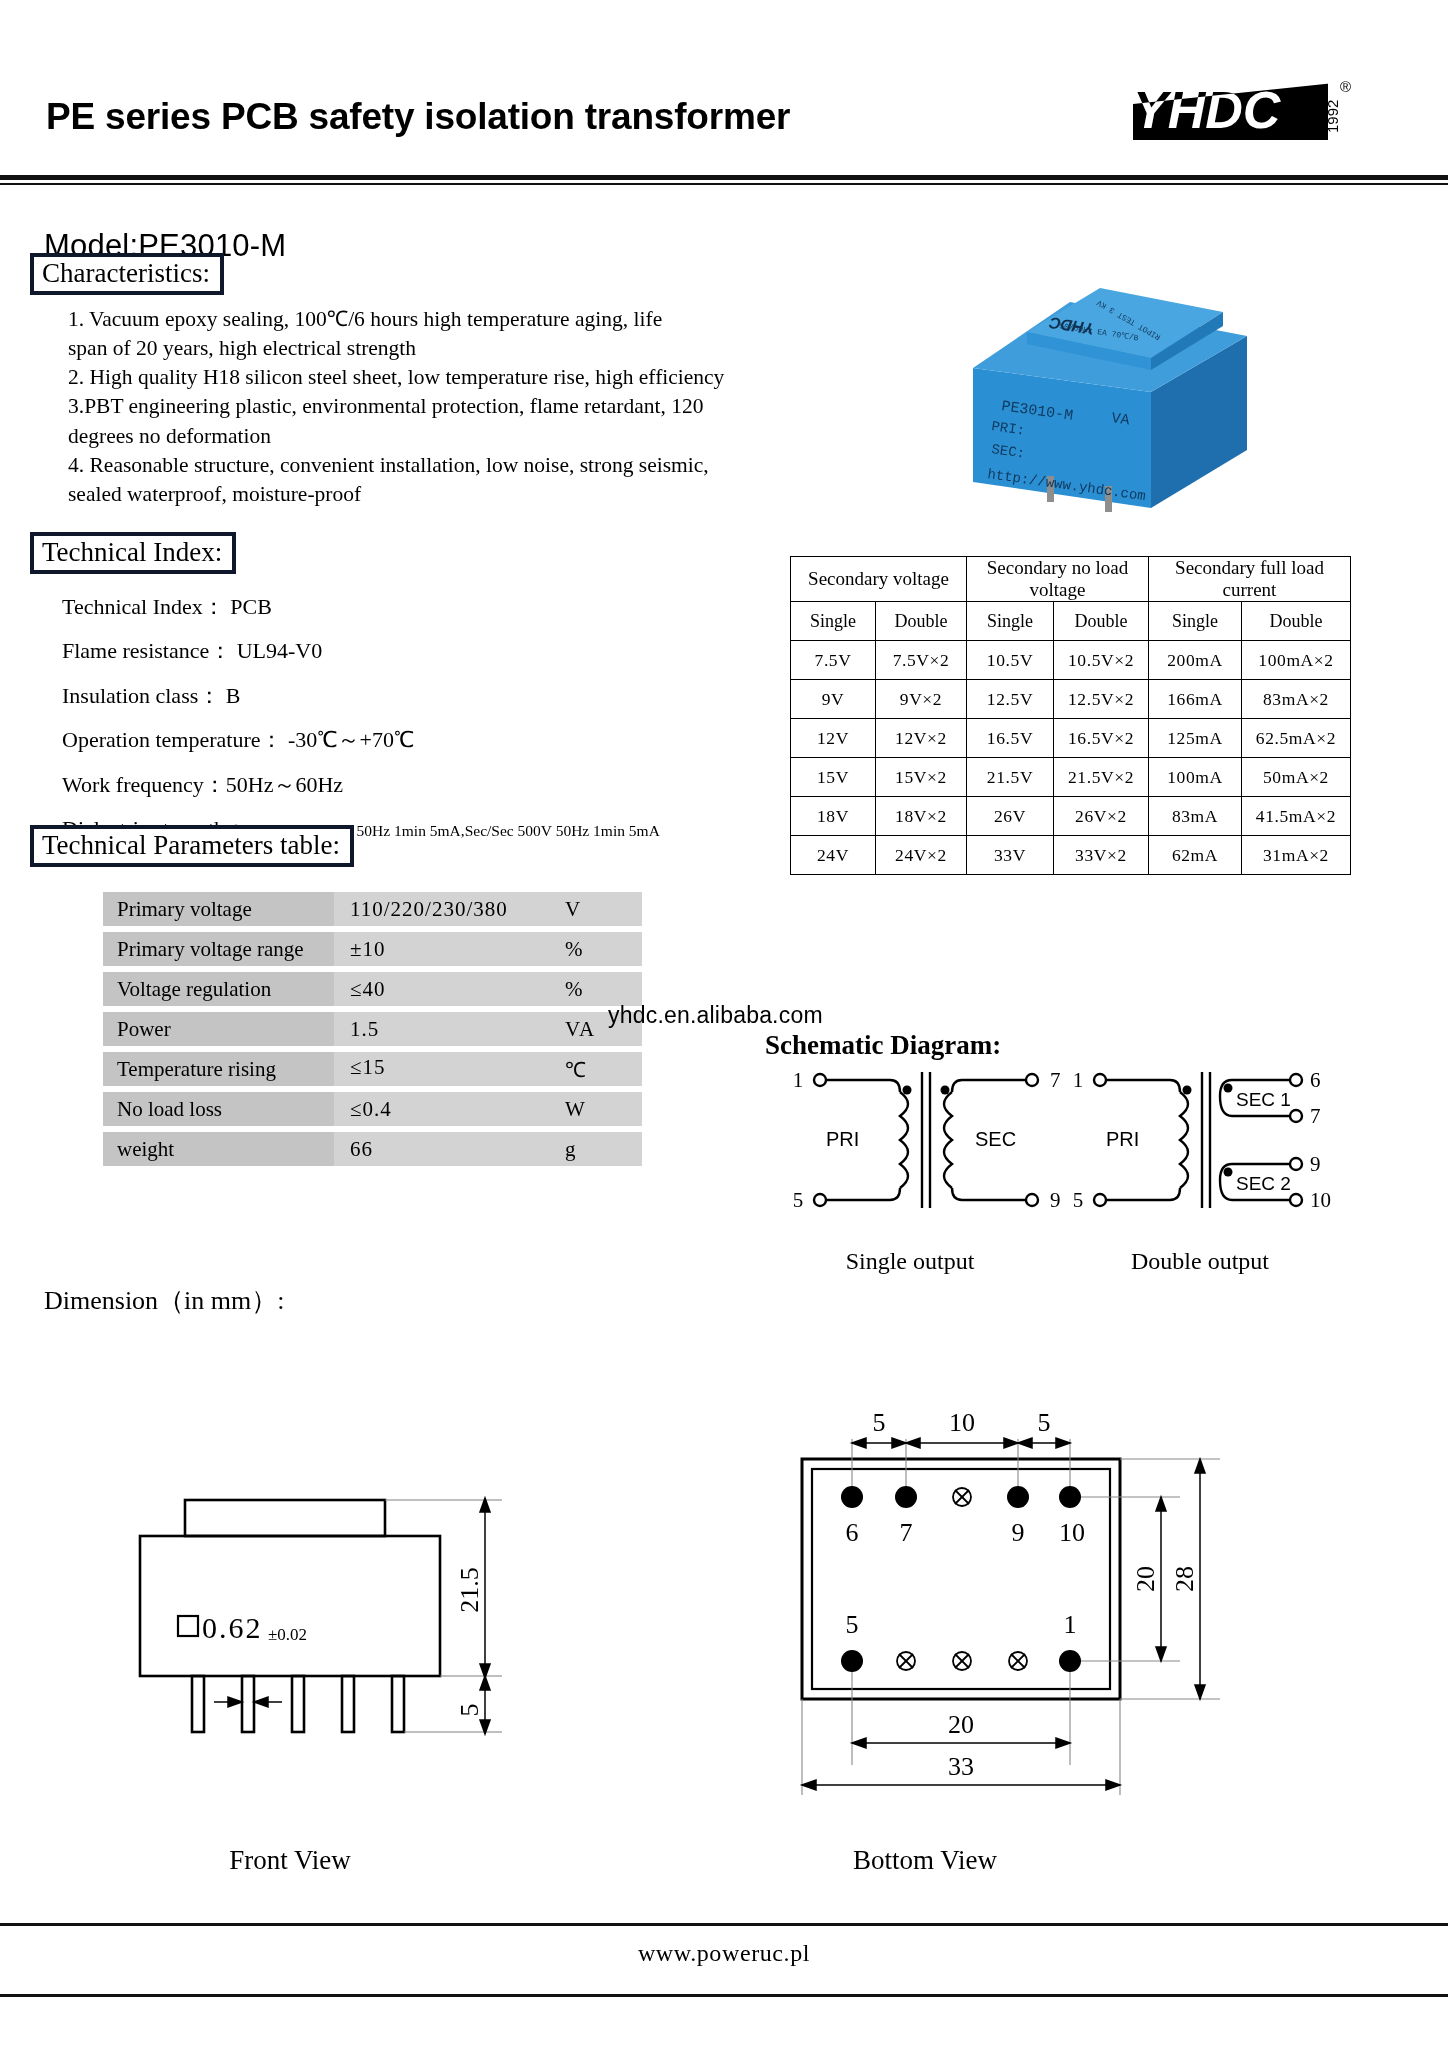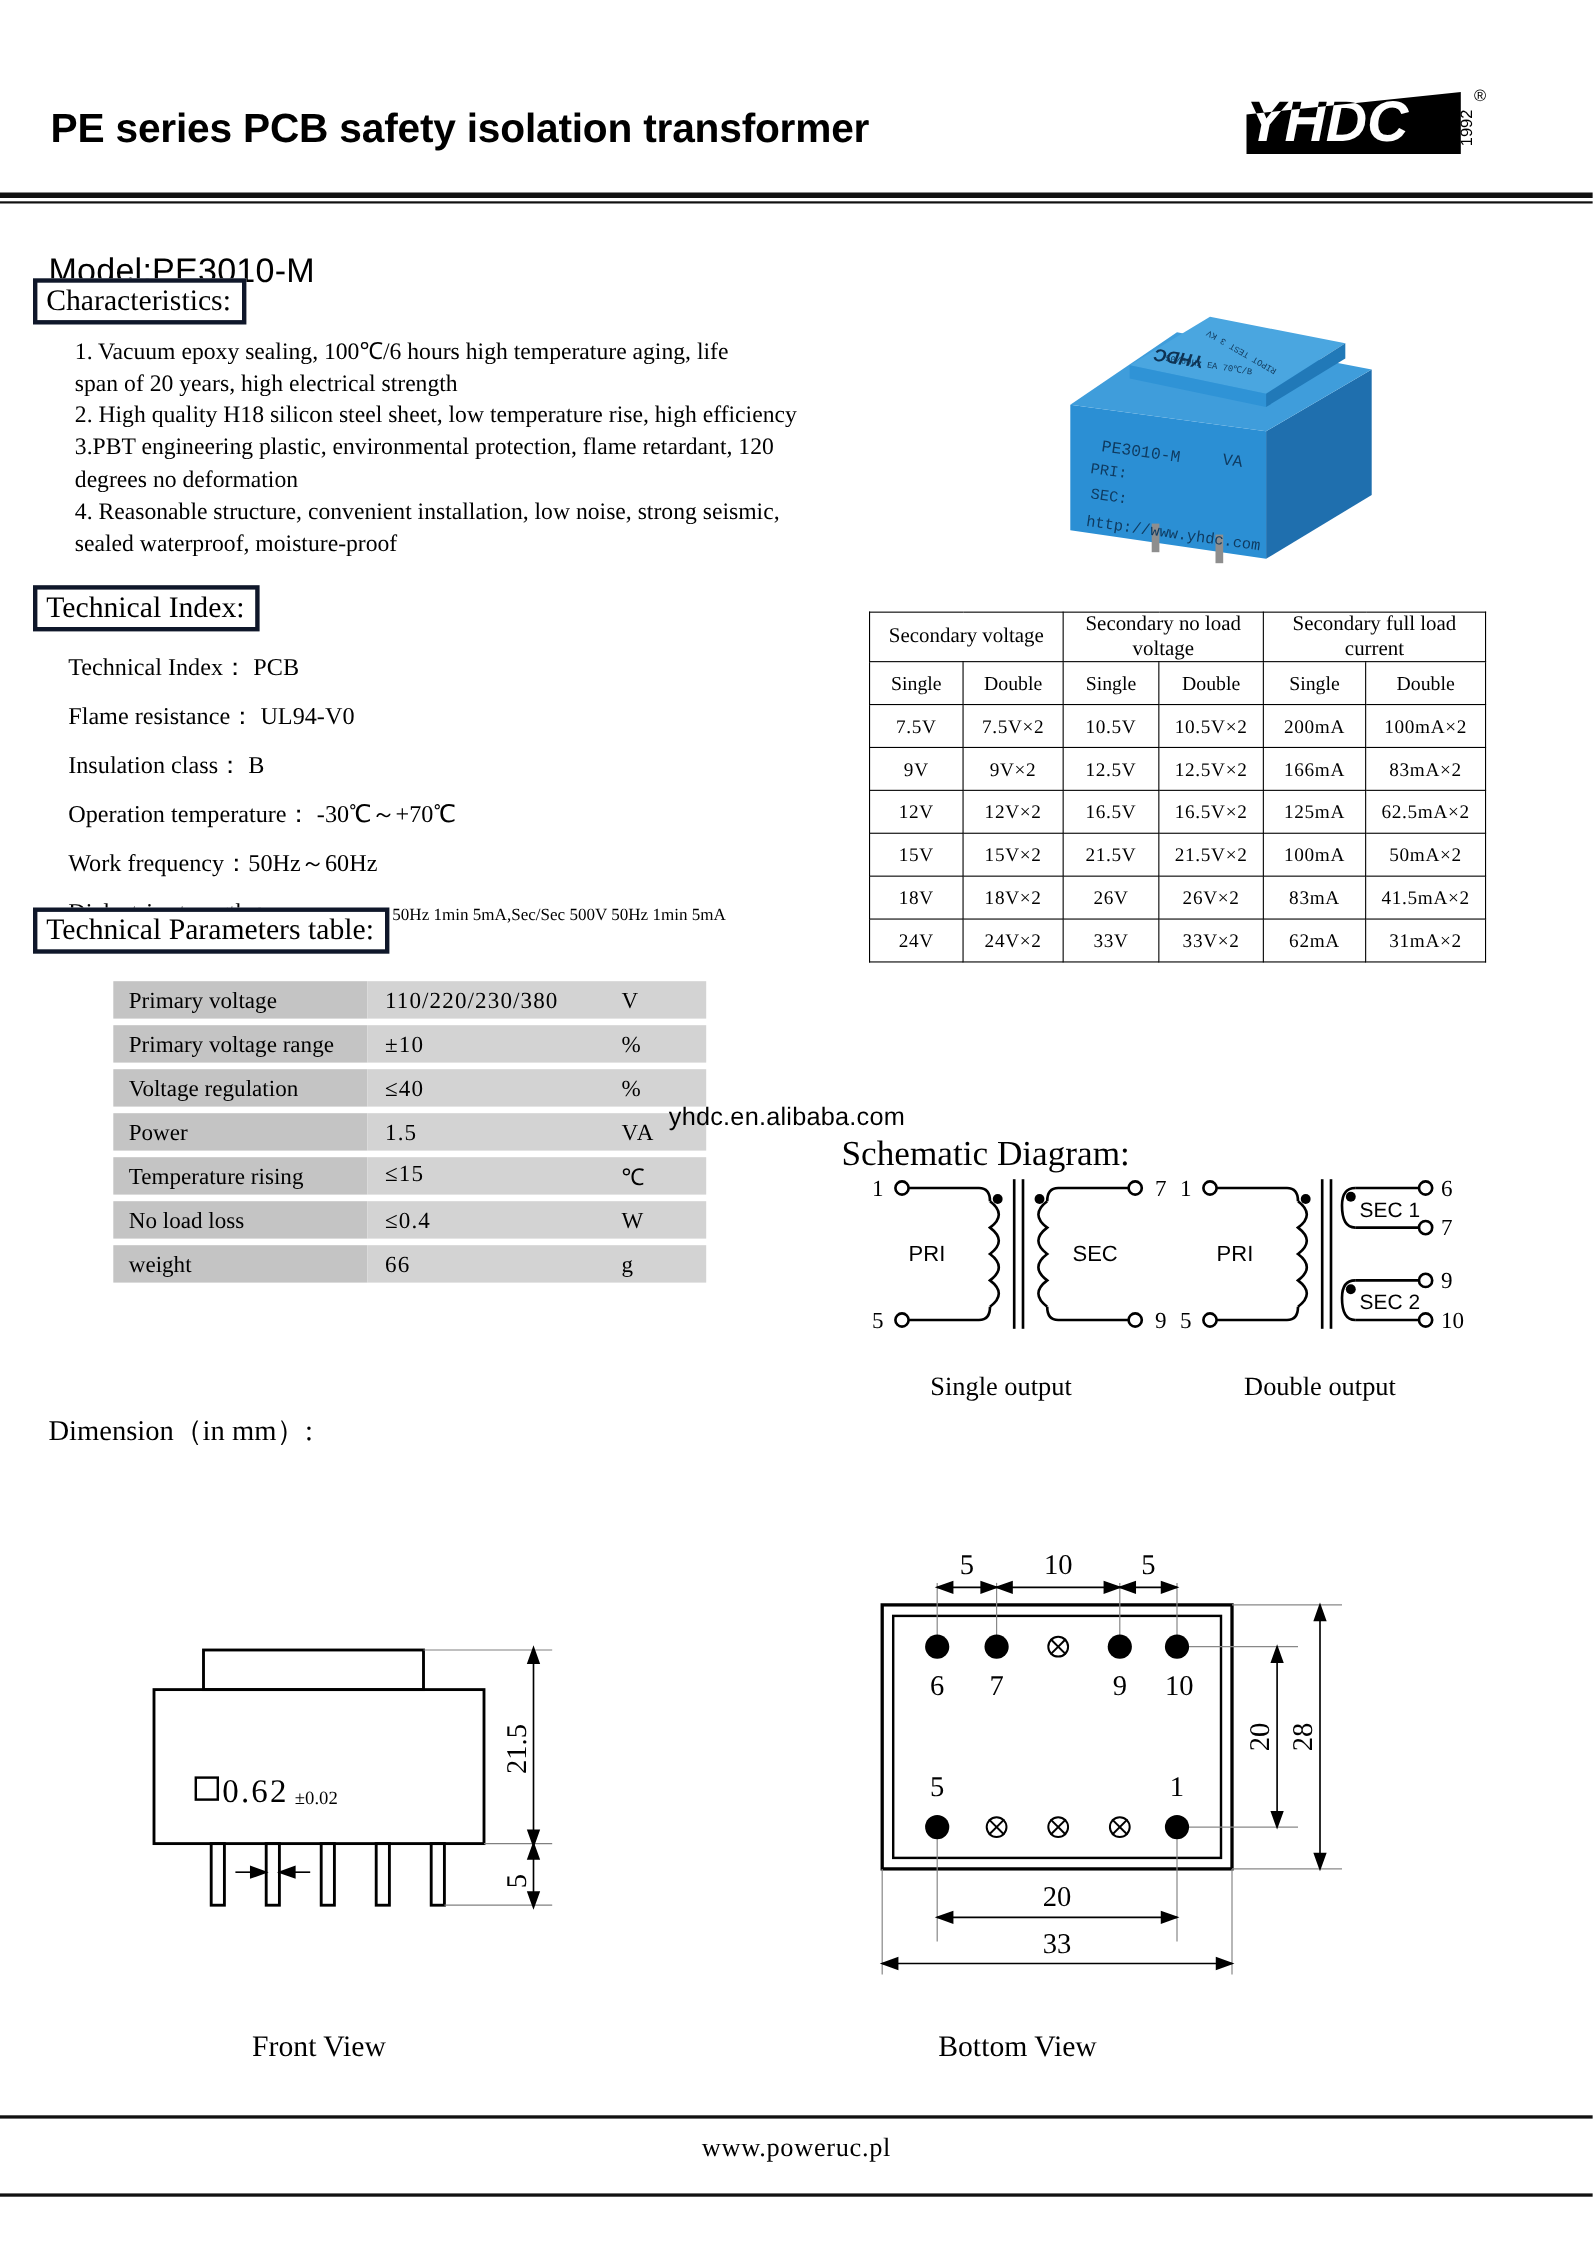--- a/index.html
+++ b/index.html
@@ -44,21 +44,21 @@
   .stab td{border:1.6px solid #000;text-align:center;font-size:17.5px;
            padding:0;height:38px;letter-spacing:.6px;}
   .stab td.h{font-size:19px;letter-spacing:0;}
   .stab td.sub{font-size:18px;letter-spacing:0;}
   .c1{width:84px}.c2{width:90px}.c3{width:86px}.c4{width:94px}.c5{width:92px}.c6{width:108px}
 
   
   .photo{position:absolute;left:955px;top:240px;width:310px;height:270px;}
 
   
-  .schem-title{position:absolute;left:765px;top:1030px;font-size:32px;}
+  .schem-title{position:absolute;left:765px;top:1030px;font-size:27px;font-weight:bold;}
   .schem{position:absolute;left:770px;top:1068px;width:620px;height:180px;}
   .schem-cap{position:absolute;top:1248px;font-size:24px;text-align:center;}
 
   
   .dimtitle{position:absolute;left:44px;top:1283px;font-size:26px;}
   .frontview{position:absolute;left:130px;top:1490px;width:440px;height:320px;}
   .bottomview{position:absolute;left:780px;top:1355px;width:470px;height:470px;}
   .viewcap{position:absolute;font-size:27px;text-align:center;}
 
   

